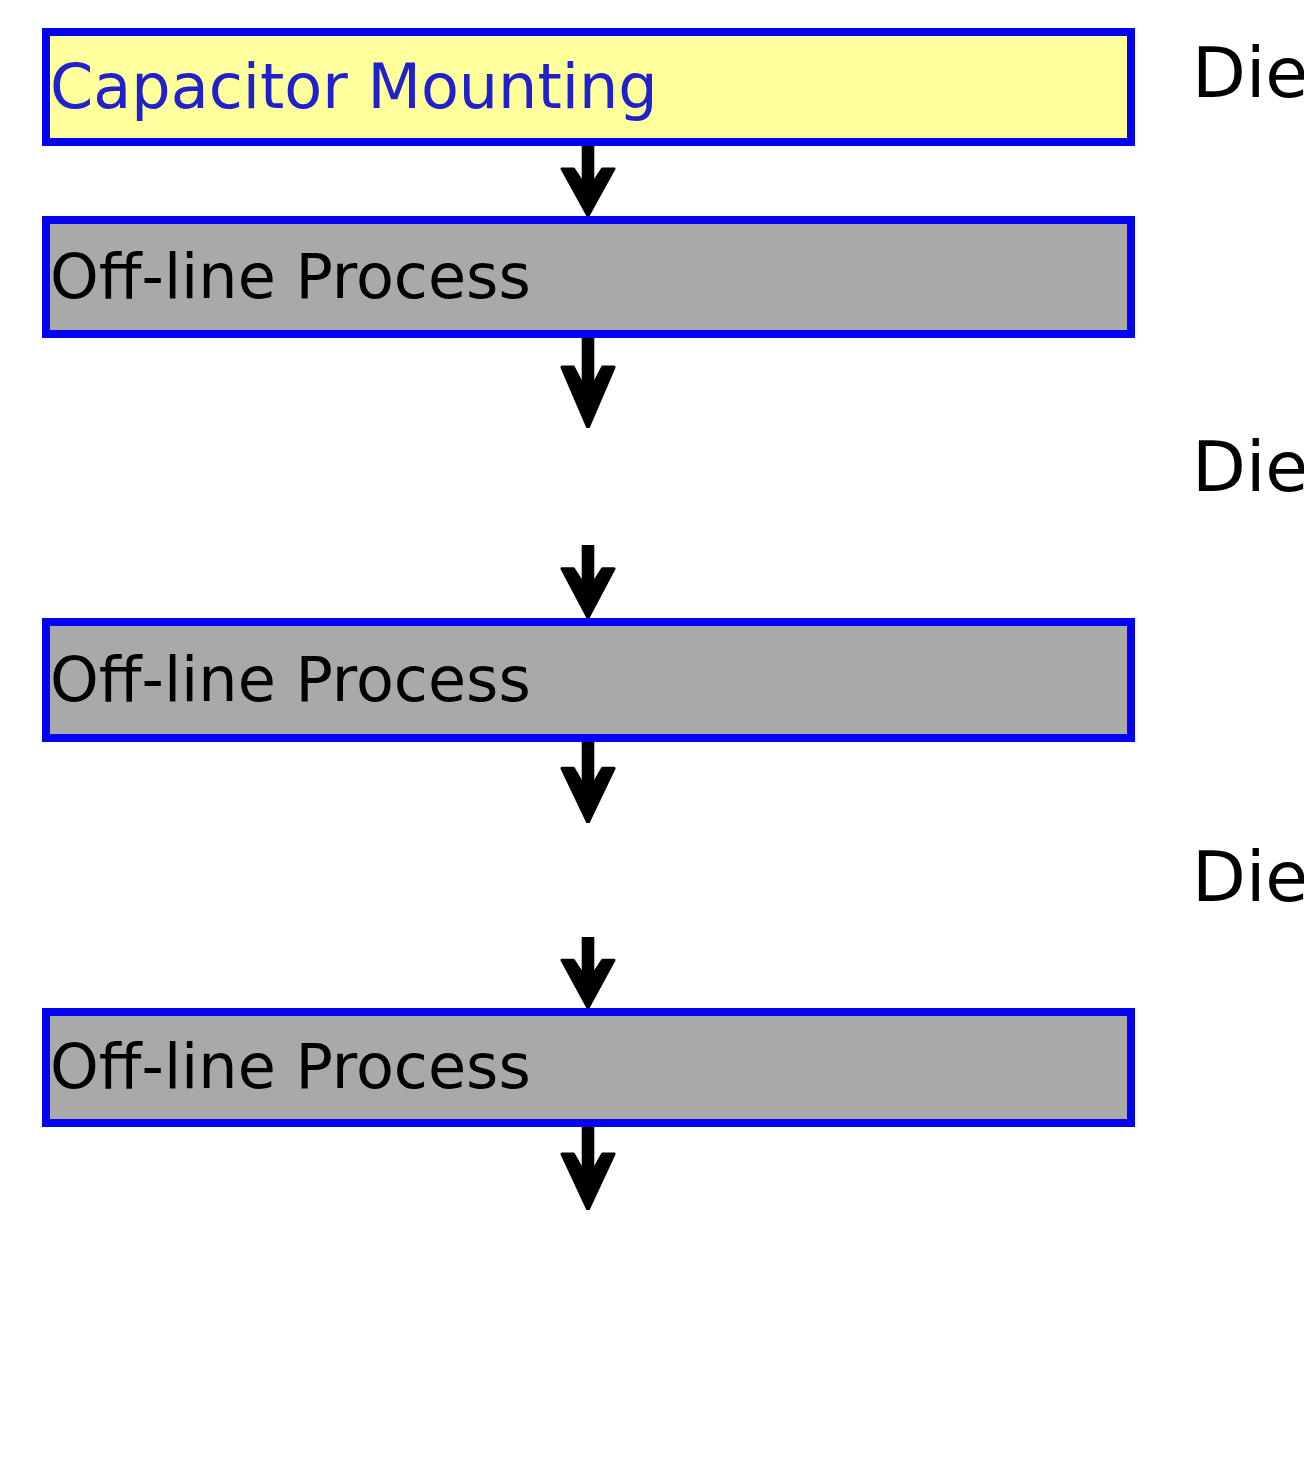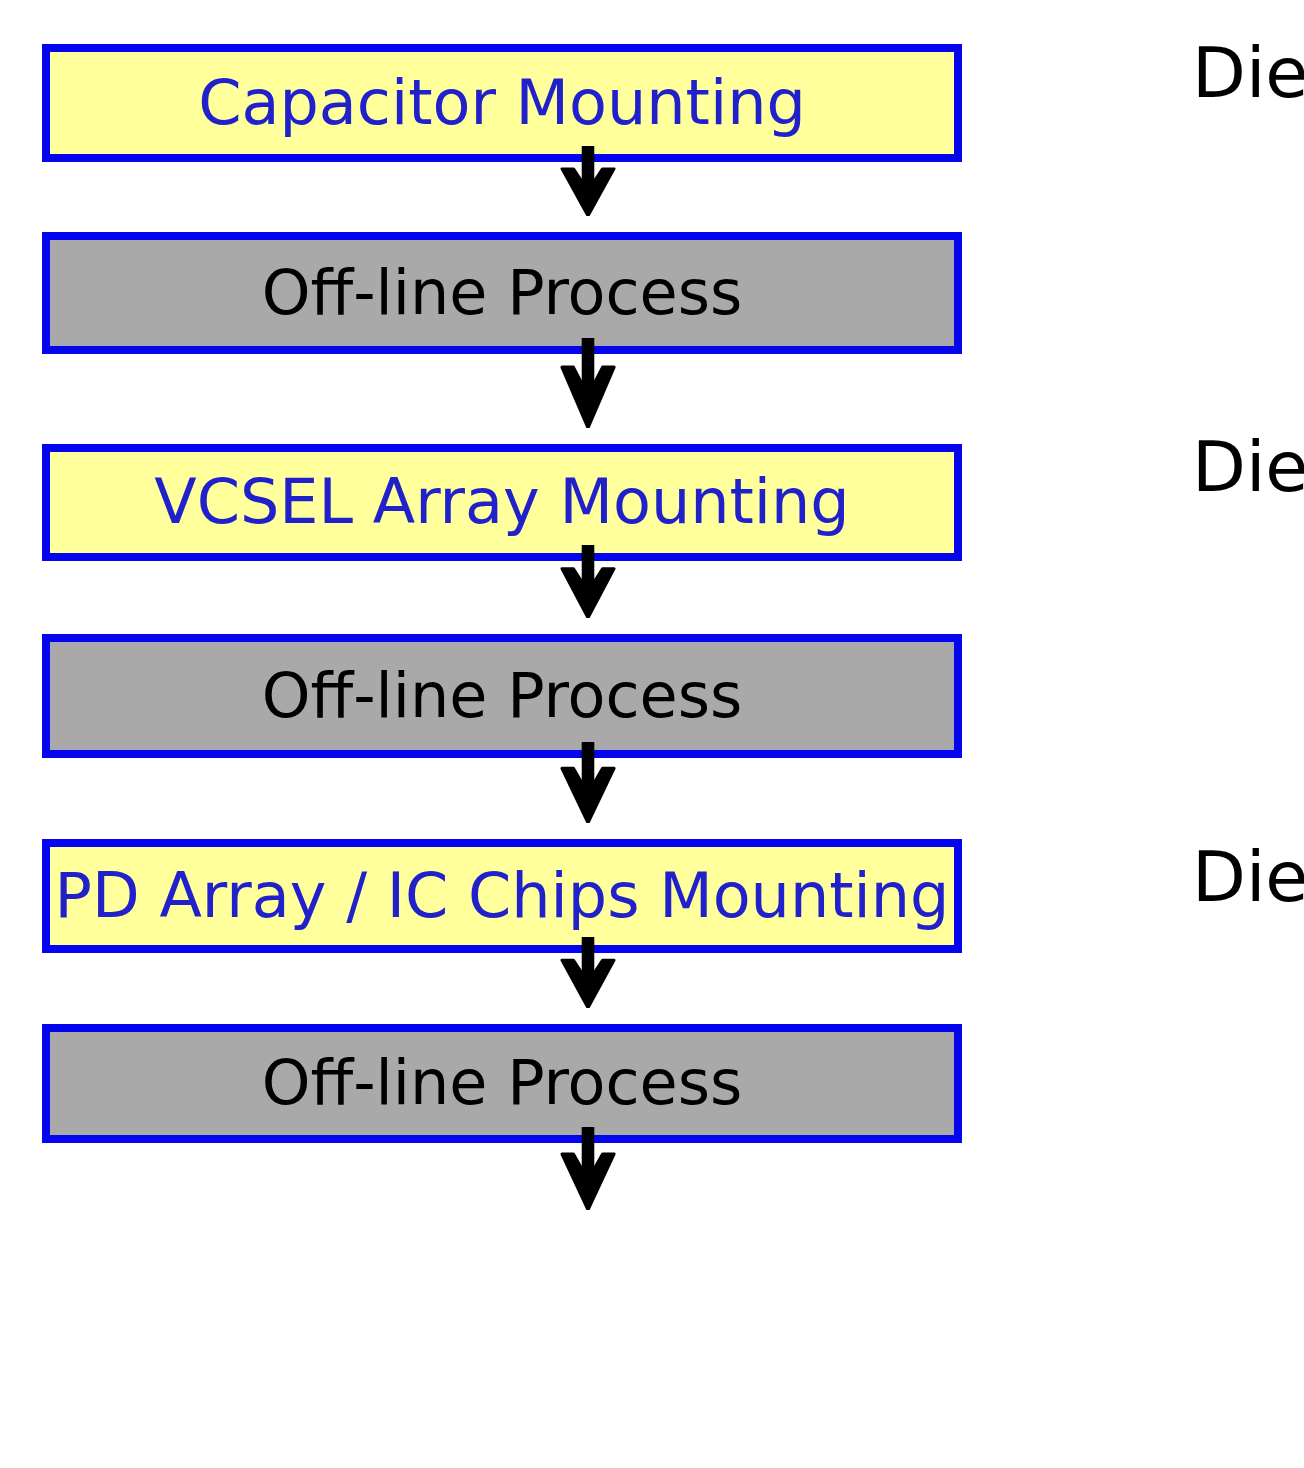--- a/index.html
+++ b/index.html
@@ -11,28 +11,27 @@
   .stage {
     position: relative;
     width: 1304px;
     height: 1468px;
     background: var(--background, #ffffff);
     overflow: hidden;
   }
   .flow-box {
     position: absolute;
     left: 42px;
-    width: 920px;
+    width: 1093px;
     box-sizing: border-box;
     border: 8px solid var(--border_blue, #0404f0);
     display: flex;
     align-items: center;
-    justify-content: center;
+    justify-content: flex-start;
     text-align: center;
-    margin-top: 16px;
   }
   .flow-box.yellow { background: var(--box_yellow, #ffff9c); }
   .flow-box.gray   { background: var(--box_gray, #a9a9a9); }
   .flow-box .label {
     font-size: 62px;
     line-height: 1.1;
     white-space: nowrap;
     letter-spacing: 0px;
   }
   .flow-box.yellow .label { color: var(--text_blue, #2121cc); }
@@ -68,41 +67,35 @@
 
   <div class="flow-box gray" style="top:216px;height:122px">
     <span class="label">Off-line Process</span>
   </div>
 
   <svg class="arrow" style="top:338px;height:90px" viewBox="0 0 60 80" preserveAspectRatio="none">
     <path d="M30 0 L30 50" stroke="var(--arrow_black,#000)" stroke-width="13" fill="none"></path>
     <path d="M3 26 L30 80 L57 26 L45 26 L30 51 L15 26 Z" fill="var(--arrow_black,#000)" stroke="var(--arrow_black,#000)" stroke-width="3" stroke-linejoin="round"></path>
   </svg>
 
-  <div class="flow-box yellow" style="top:428px;height:117px">
-    <span class="label">VCSEL Array Mounting</span>
-  </div>
 
   <svg class="arrow" style="top:545px;height:73px" viewBox="0 0 60 80" preserveAspectRatio="none">
     <path d="M30 0 L30 50" stroke="var(--arrow_black,#000)" stroke-width="13" fill="none"></path>
     <path d="M3 26 L30 80 L57 26 L45 26 L30 51 L15 26 Z" fill="var(--arrow_black,#000)" stroke="var(--arrow_black,#000)" stroke-width="3" stroke-linejoin="round"></path>
   </svg>
 
   <div class="flow-box gray" style="top:618px;height:124px">
     <span class="label">Off-line Process</span>
   </div>
 
   <svg class="arrow" style="top:742px;height:81px" viewBox="0 0 60 80" preserveAspectRatio="none">
     <path d="M30 0 L30 50" stroke="var(--arrow_black,#000)" stroke-width="13" fill="none"></path>
     <path d="M3 26 L30 80 L57 26 L45 26 L30 51 L15 26 Z" fill="var(--arrow_black,#000)" stroke="var(--arrow_black,#000)" stroke-width="3" stroke-linejoin="round"></path>
   </svg>
 
-  <div class="flow-box yellow" style="top:823px;height:114px">
-    <span class="label">PD Array / IC Chips Mounting</span>
-  </div>
 
   <svg class="arrow" style="top:937px;height:71px" viewBox="0 0 60 80" preserveAspectRatio="none">
     <path d="M30 0 L30 50" stroke="var(--arrow_black,#000)" stroke-width="13" fill="none"></path>
     <path d="M3 26 L30 80 L57 26 L45 26 L30 51 L15 26 Z" fill="var(--arrow_black,#000)" stroke="var(--arrow_black,#000)" stroke-width="3" stroke-linejoin="round"></path>
   </svg>
 
   <div class="flow-box gray" style="top:1008px;height:119px">
     <span class="label">Off-line Process</span>
   </div>
 

